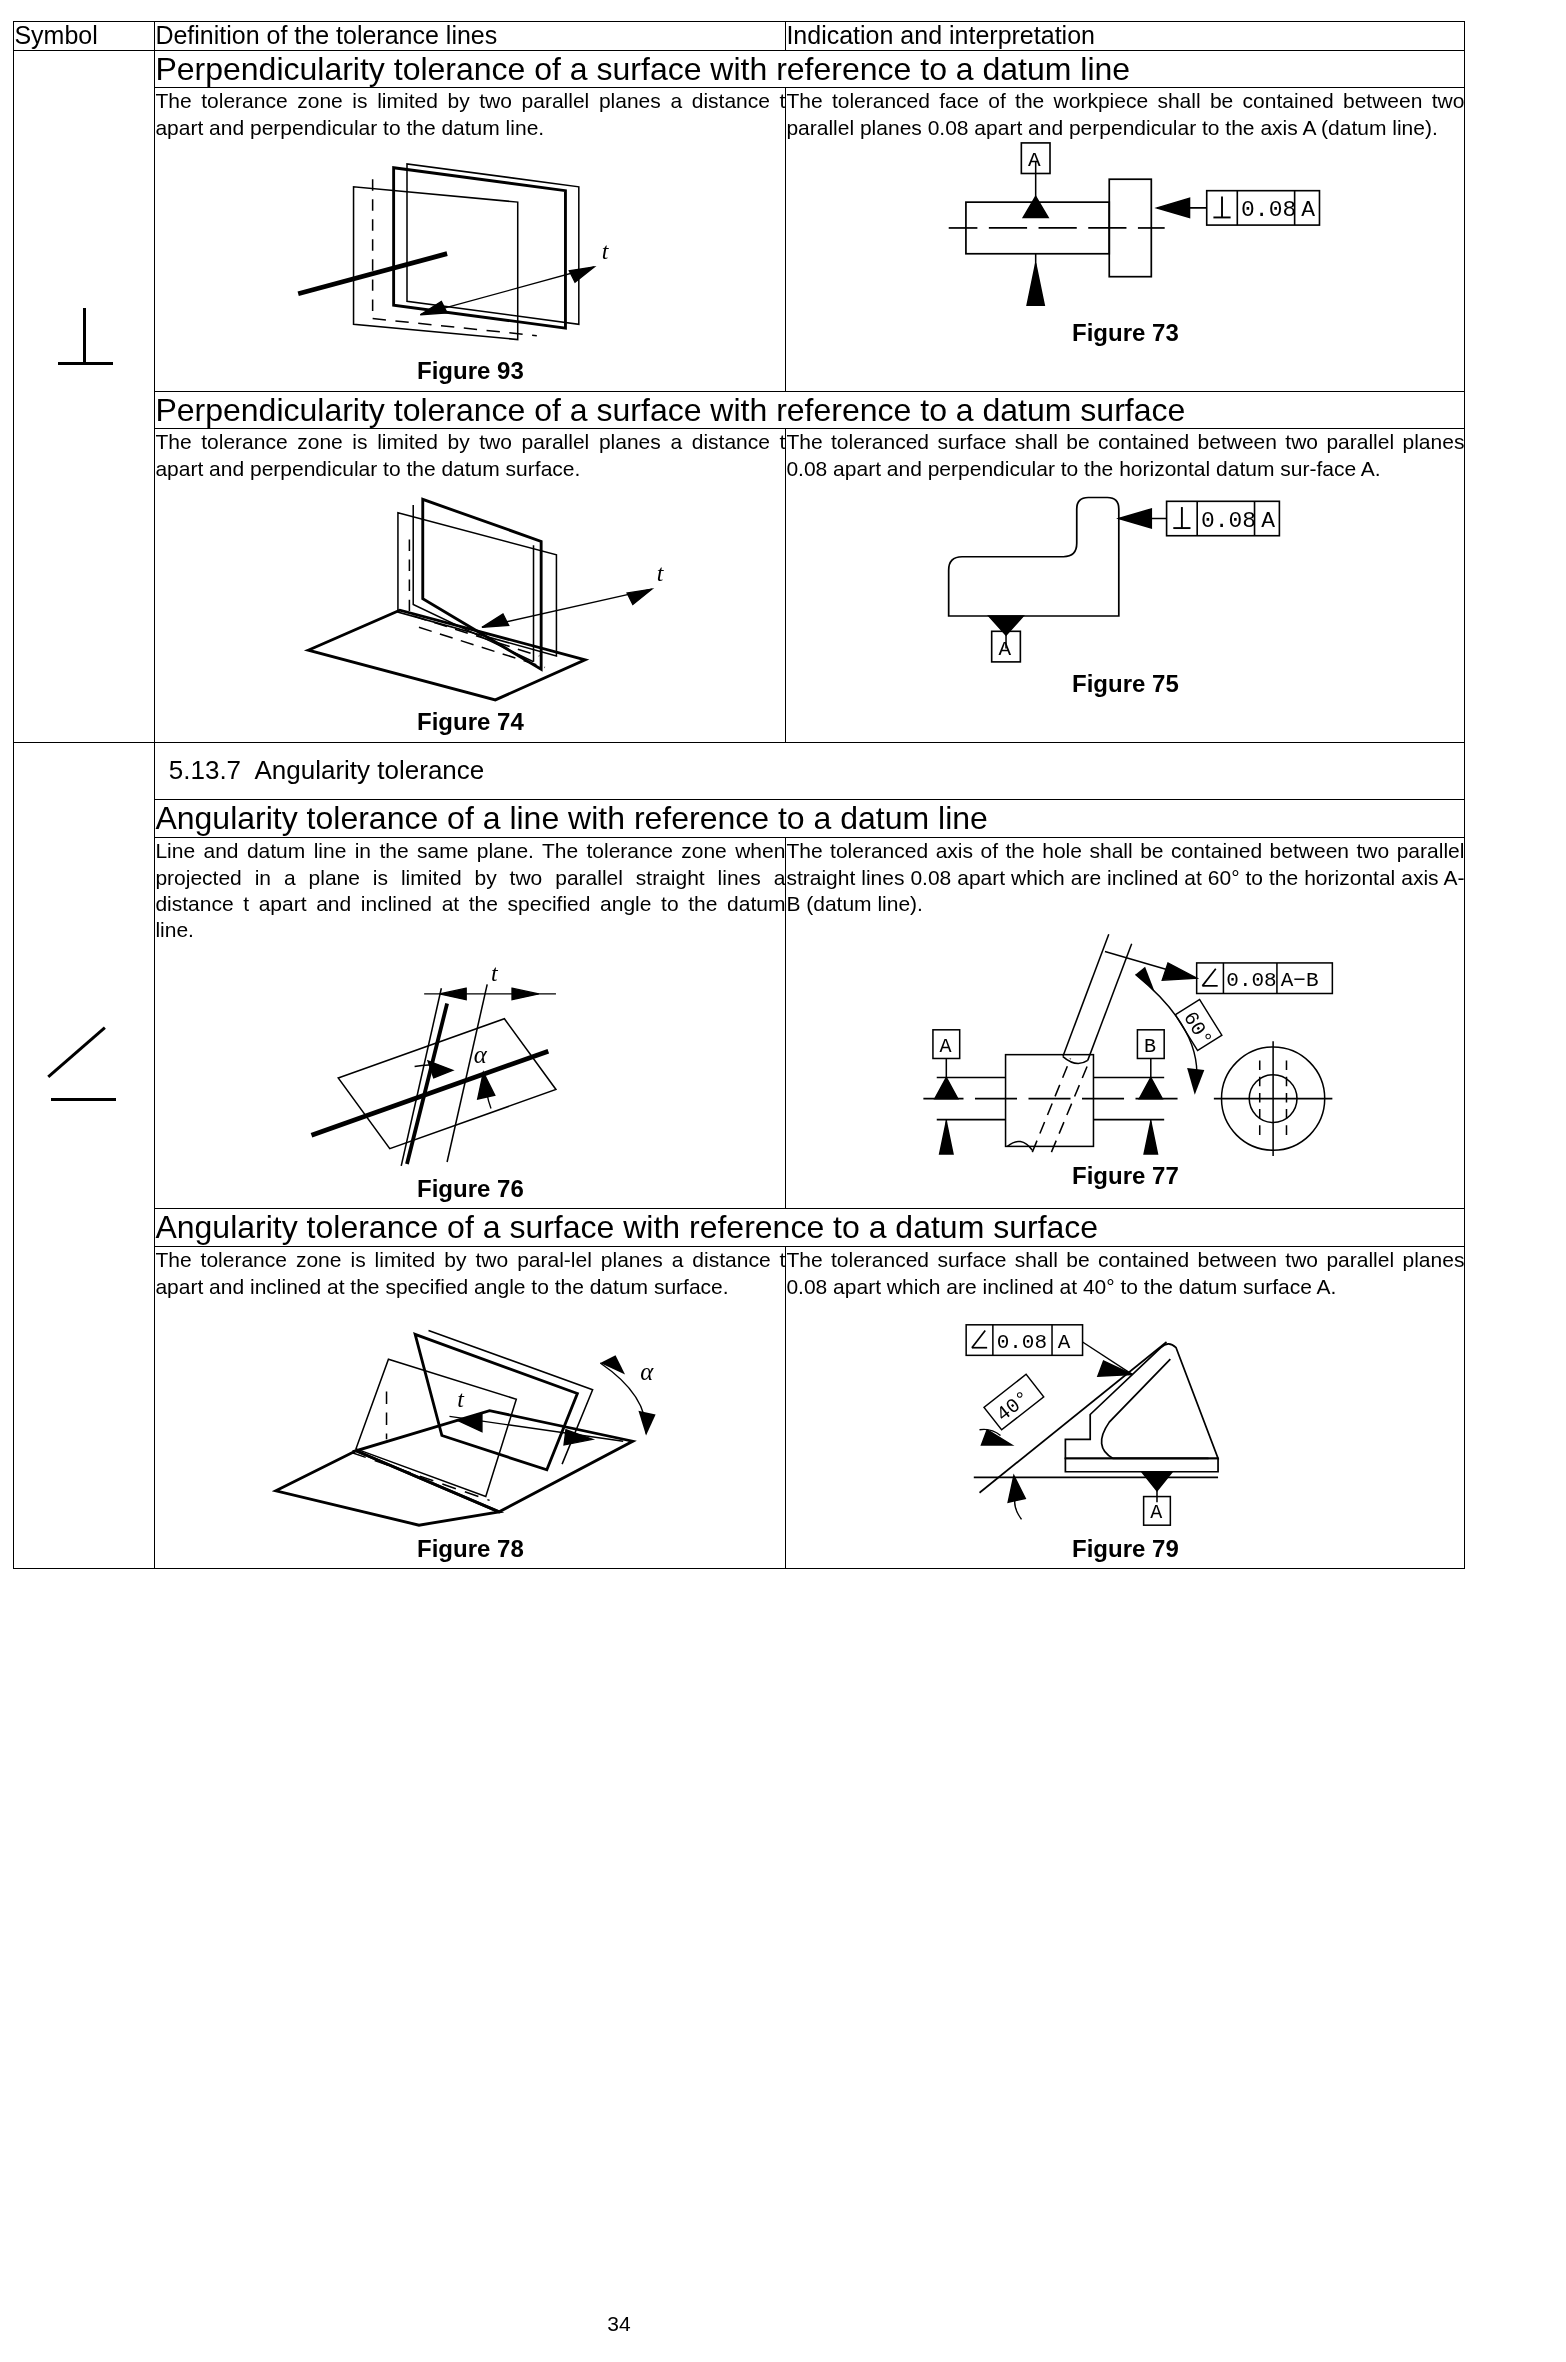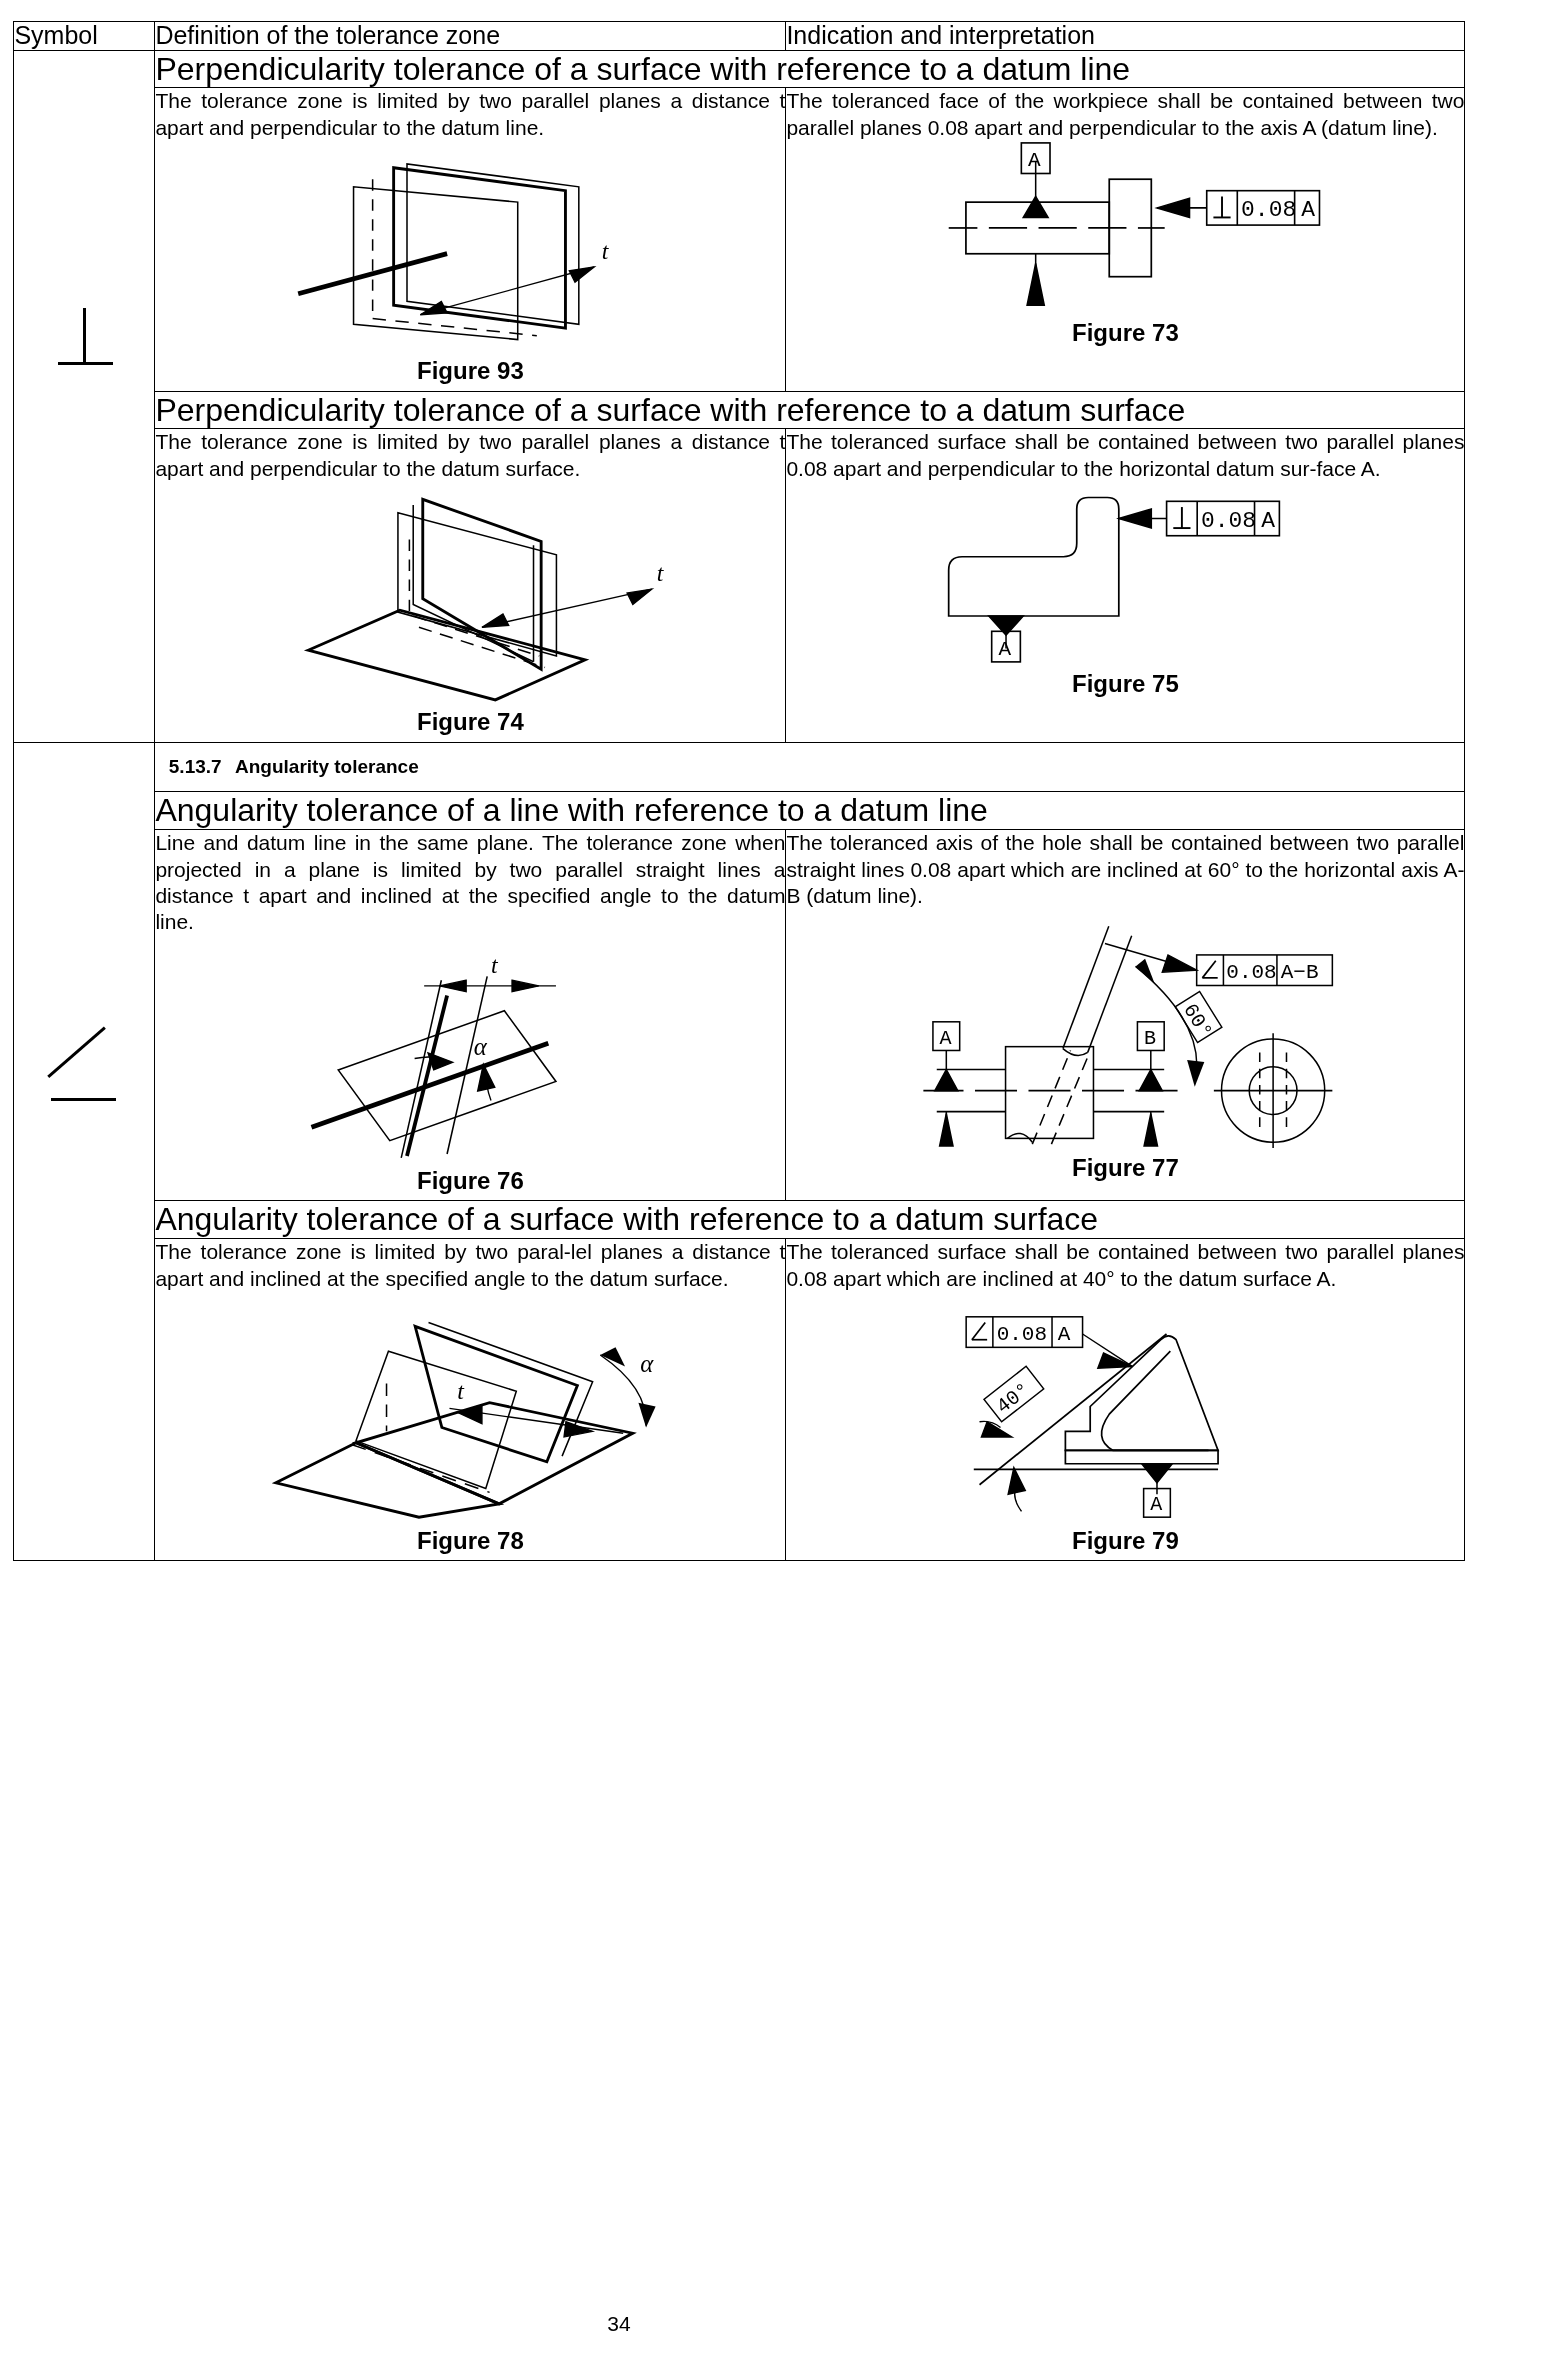--- a/index.html
+++ b/index.html
@@ -85,22 +85,22 @@
     transform-origin: 3.8px 1px;
   }
 
   
   .banner {
     padding: 11.5px 11.5px 11.5px 13.4px;
     font-size: 32px;
     line-height: 1.15;
   }
   .banner.bold {
-    font-weight: bold;
-    font-size: 19px;
+    font-weight: normal;
+    font-size: 26px;
     padding: 13.4px 11.5px 13.4px 13.4px;
   }
   .banner.bold .num { margin-right: 13.4px; }
 
   
   .content-cell { padding: 11.5px 13.4px 9.6px 13.4px; }
   .para {
     font-size: 21px;
     line-height: 1.26;
     text-align: justify;
@@ -140,21 +140,21 @@
   <table class="spec">
     <colgroup>
       <col class="c-sym">
         <col class="c-def">
         <col class="c-ind">
     </colgroup>
 
     <tbody>
         <tr>
       <td class="hdr-cell">Symbol</td>
-      <td class="hdr-cell">Definition of the tolerance zone</td>
+      <td class="hdr-cell">Definition of the tolerance lines</td>
       <td class="hdr-cell">Indication and interpretation</td>
     </tr>
 
     <tr>
       <td class="sym-cell" rowspan="4">
         <div class="sym-wrap" style="min-height:574px;">
           <span class="glyph-perp">
             <i class="v"></i>
                 <i class="h"></i>
           </span>

